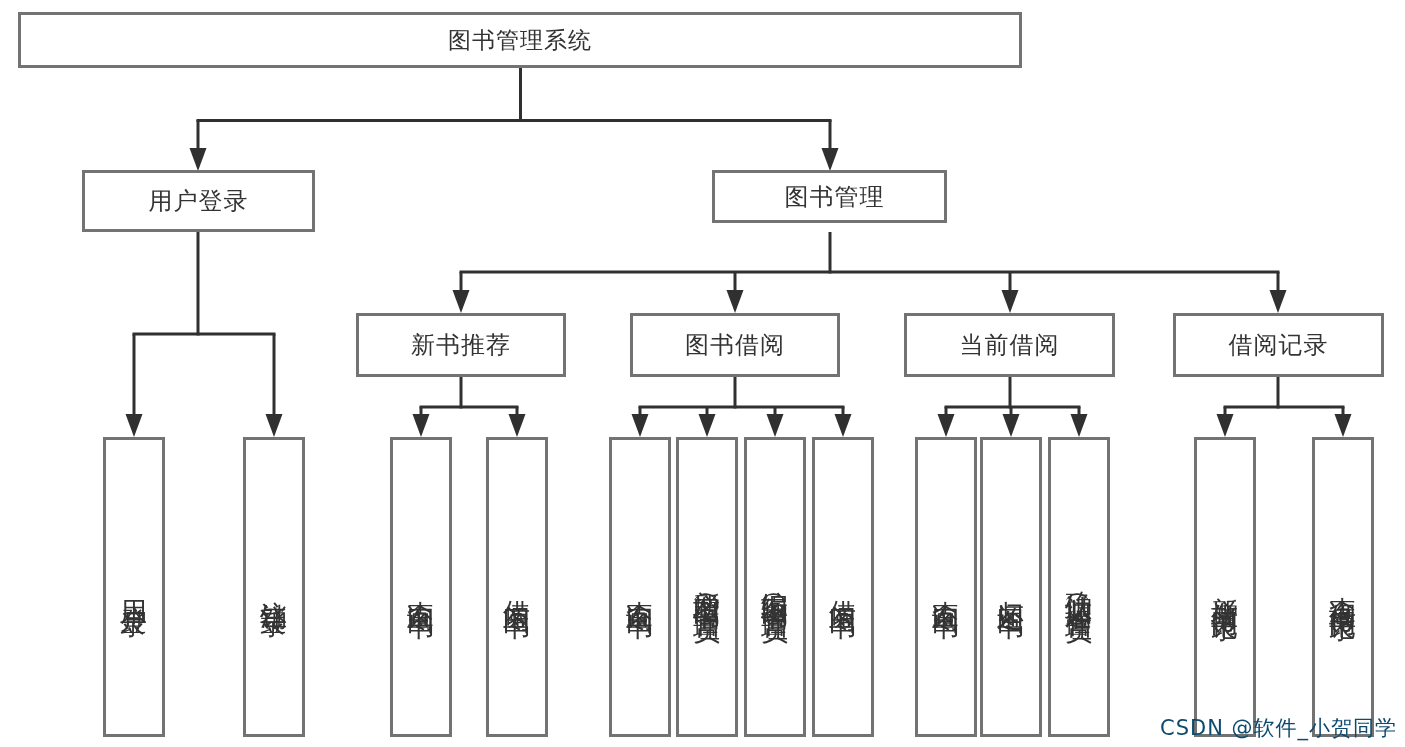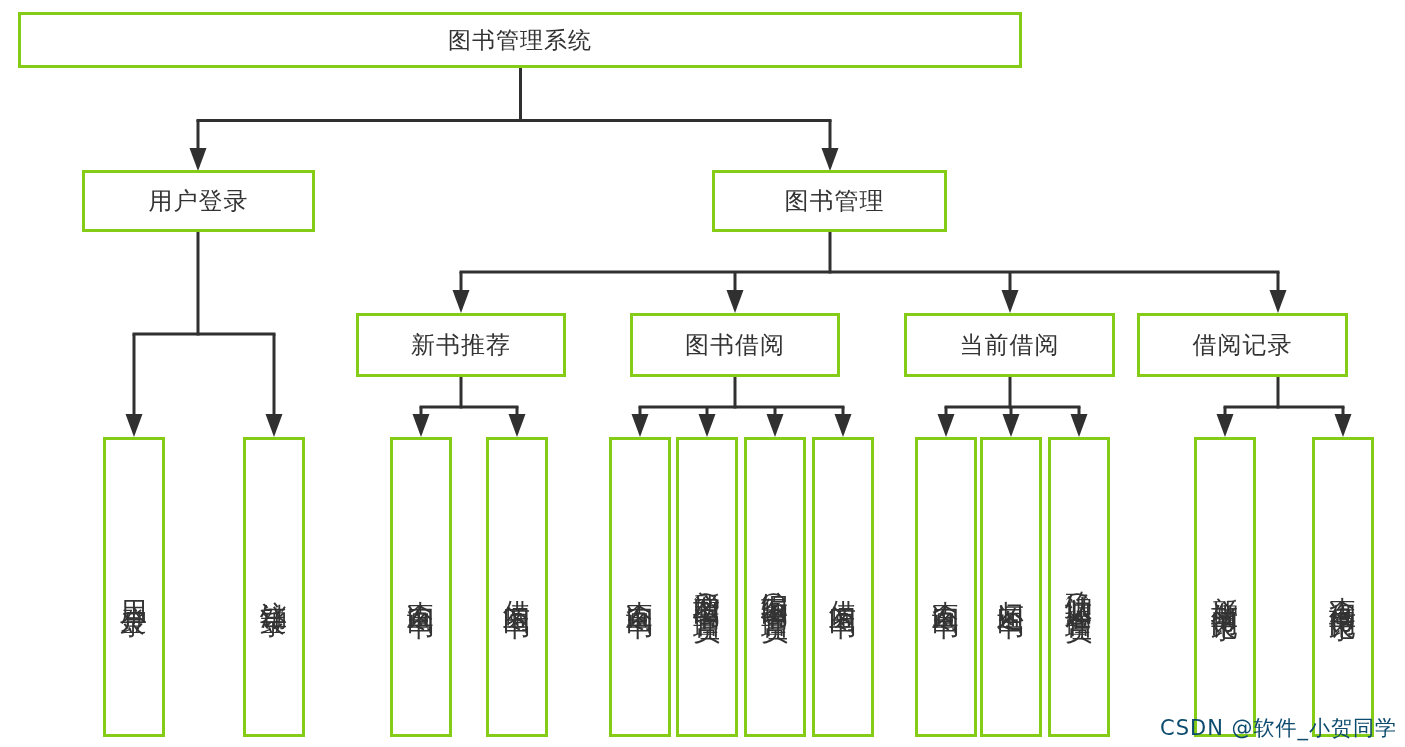--- a/index.html
+++ b/index.html
@@ -17,21 +17,21 @@
   }
   #wires {
     position: absolute;
     left: 0; top: 0;
     width: 1405px; height: 747px;
     z-index: 1;
   }
   .node {
     position: absolute;
     box-sizing: border-box;
-    border: 3px solid #84cc16;
+    border: 3px solid #737373;
     background: #ffffff;
     display: flex;
     align-items: center;
     justify-content: center;
     z-index: 2;
     color: #333333;
   }
   .h-label {
     font-size: 24px;
     letter-spacing: 1px;
@@ -144,34 +144,34 @@
     </g>
   </svg>
 
   <div class="node" style="left:18px; top:12px; width:1004px; height:56px;">
     <span class="h-label root-label">图书管理系统</span>
   </div>
 
   <div class="node" style="left:82px; top:170px; width:233px; height:62px;">
     <span class="h-label">用户登录</span>
   </div>
-  <div class="node" style="left:712px; top:170px; width:235px; height:62px;padding-left:10px;">
+  <div class="node" style="left:712px; top:170px; width:235px; height:53px;padding-left:10px;">
     <span class="h-label">图书管理</span>
   </div>
 
   <div class="node" style="left:356px; top:313px; width:210px; height:64px;justify-content:center;">
     <span class="h-label">新书推荐</span>
   </div>
   <div class="node" style="left:904px; top:313px; width:211px; height:64px;">
     <span class="h-label">当前借阅</span>
   </div>
   <div class="node" style="left:630px; top:313px; width:210px; height:64px;">
     <span class="h-label">图书借阅</span>
   </div>
-  <div class="node" style="left:1137px; top:313px; width:211px; height:64px;">
+  <div class="node" style="left:1173px; top:313px; width:211px; height:64px;">
     <span class="h-label">借阅记录</span>
   </div>
 
   <div class="node leaf" style="left:103px;">
     <span class="v-label">用户登录</span>
   </div>
   <div class="node leaf" style="left:243px;">
     <span class="v-label">注销登录</span>
   </div>
 

